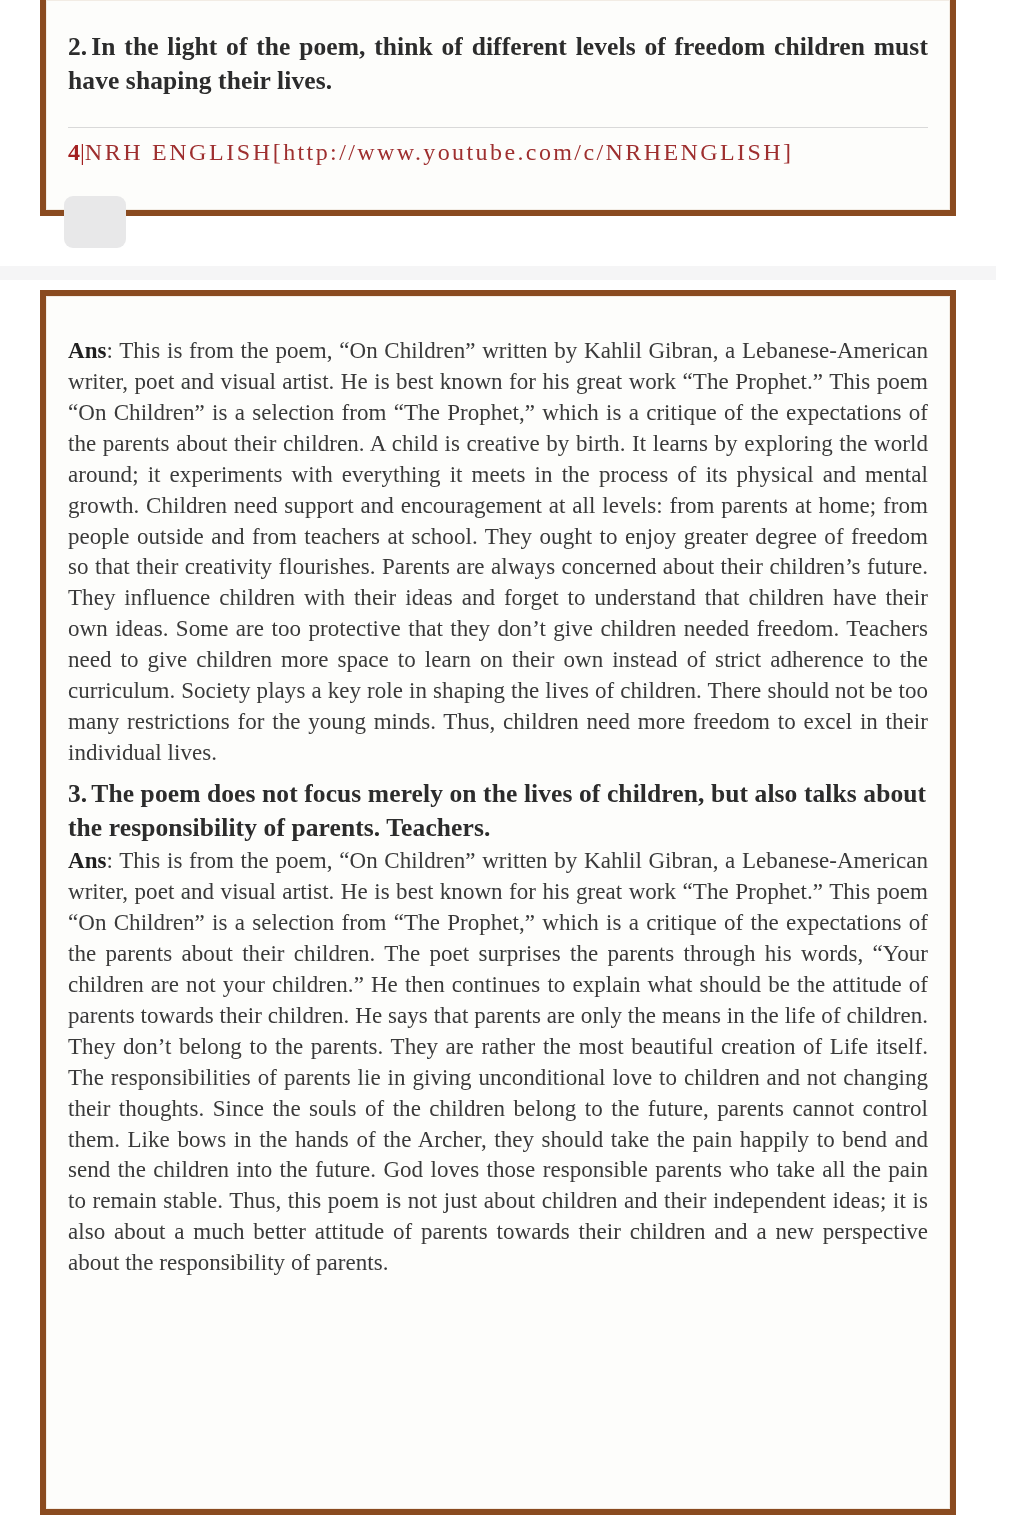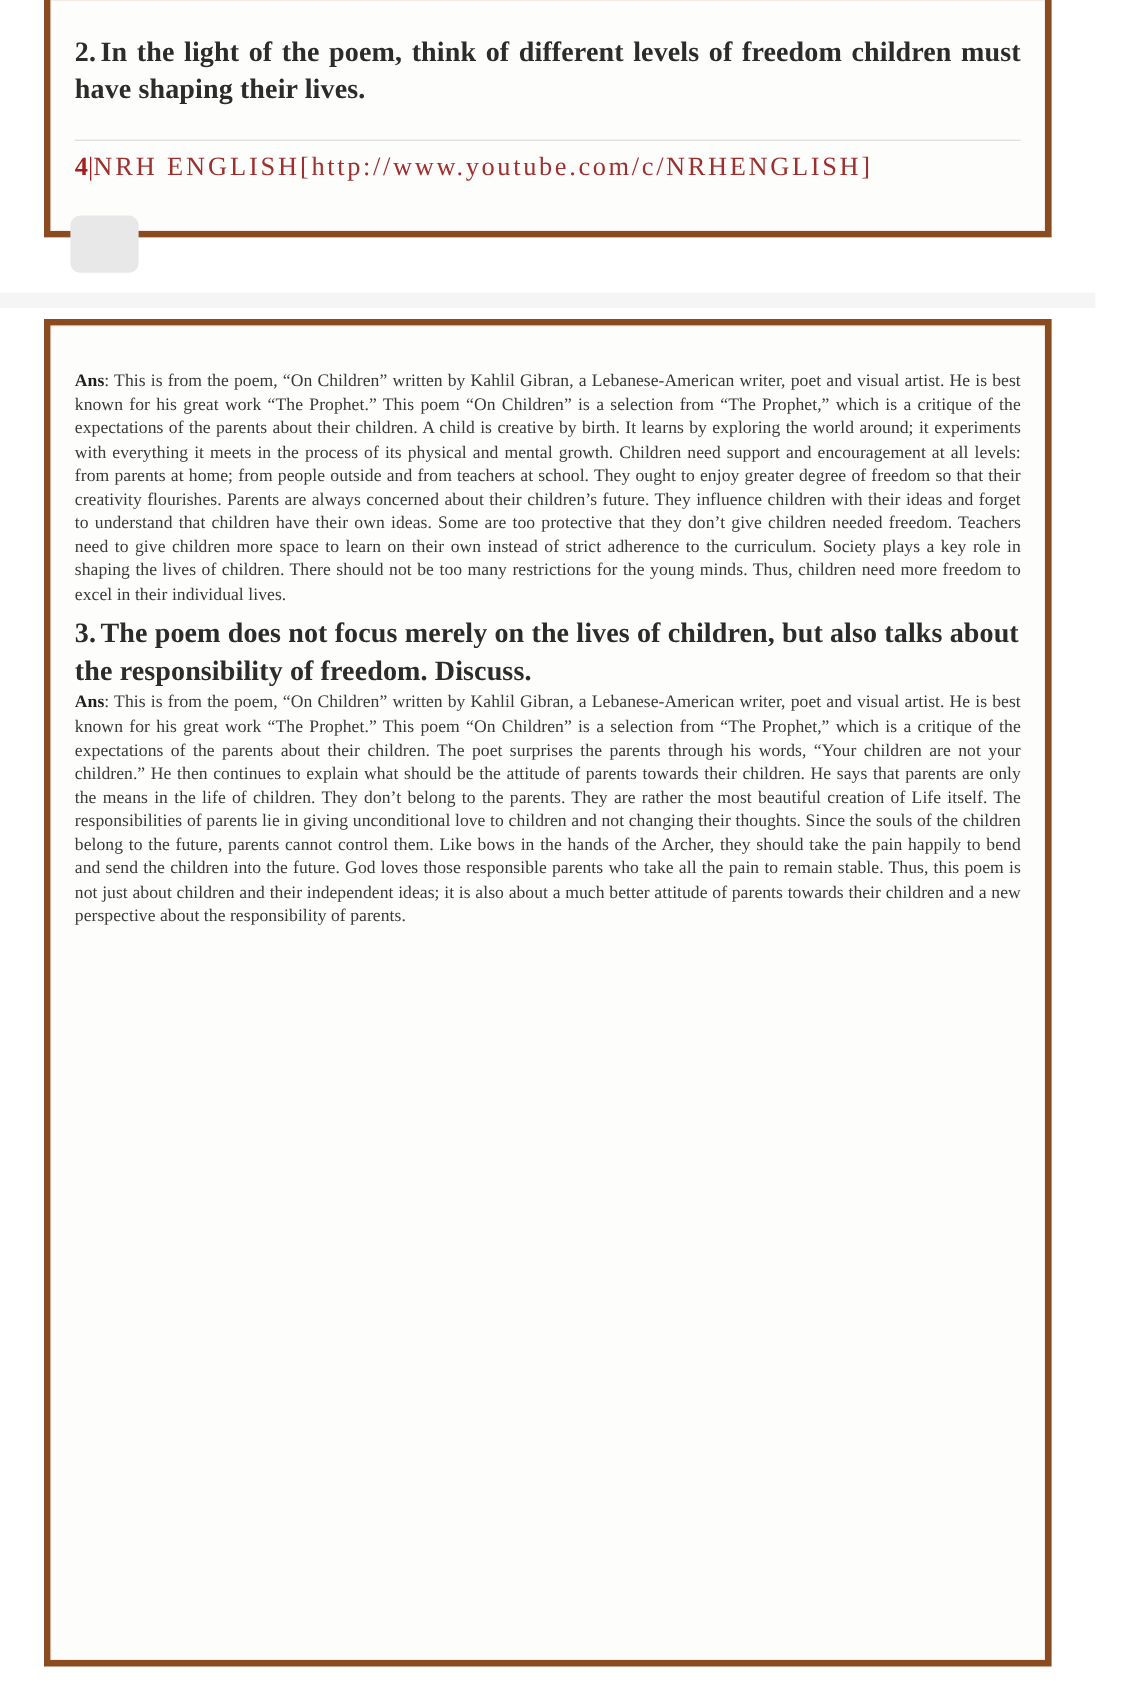--- a/index.html
+++ b/index.html
@@ -105,21 +105,21 @@
     text-align: left;
     margin-top: 8px;
     margin-bottom: 2px;
   }
   .q-heading .q-num {
     margin-right: 4px;
   }
 
   .body-para {
     font-family: "Liberation Serif", "DejaVu Serif", serif;
-    font-size: 16px;
+    font-size: 23px;
     line-height: 1.345;
     color: #3a3a3a;
     text-align: justify;
     text-justify: inter-word;
     margin: 0;
     letter-spacing: 0.05px;
   }
   .body-para .ans-label {
     font-weight: bold;
     color: #1f1f1f;
@@ -177,20 +177,20 @@
     <div class="corner-artifact"></div>
   </div>
 
   <div class="page-gap"></div>
 
   <div class="doc-card card-2">
     <div class="doc-card-inner">
 
       <p class="body-para"><span class="ans-label">Ans</span><span>: </span><span>This is from the poem, “On Children” written by Kahlil Gibran, a Lebanese-American writer, poet and visual artist. He is best known for his great work “The Prophet.” This poem “On Children” is a selection from “The Prophet,” which is a critique of the expectations of the parents about their children. A child is creative by birth. It learns by exploring the world around; it experiments with everything it meets in the process of its physical and mental growth. Children need support and encouragement at all levels: from parents at home; from people outside and from teachers at school. They ought to enjoy greater degree of freedom so that their creativity flourishes. Parents are always concerned about their children’s future. They influence children with their ideas and forget to understand that children have their own ideas. Some are too protective that they don’t give children needed freedom. Teachers need to give children more space to learn on their own instead of strict adherence to the curriculum. Society plays a key role in shaping the lives of children. There should not be too many restrictions for the young minds. Thus, children need more freedom to excel in their individual lives.</span></p>
 
-      <p class="q-heading q3"><span class="q-num">3.</span><span>The poem does not focus merely on the lives of children, but also talks about the responsibility of freedom. Discuss.</span></p>
+      <p class="q-heading q3"><span class="q-num">3.</span><span>The poem does not focus merely on the lives of children, but also talks about the responsibility of parents. Teachers.</span></p>
 
       <p class="body-para"><span class="ans-label">Ans</span><span>: </span><span>This is from the poem, “On Children” written by Kahlil Gibran, a Lebanese-American writer, poet and visual artist. He is best known for his great work “The Prophet.” This poem “On Children” is a selection from “The Prophet,” which is a critique of the expectations of the parents about their children. The poet surprises the parents through his words, “Your children are not your children.” He then continues to explain what should be the attitude of parents towards their children. He says that parents are only the means in the life of children. They don’t belong to the parents. They are rather the most beautiful creation of Life itself. The responsibilities of parents lie in giving unconditional love to children and not changing their thoughts. Since the souls of the children belong to the future, parents cannot control them. Like bows in the hands of the Archer, they should take the pain happily to bend and send the children into the future. God loves those responsible parents who take all the pain to remain stable. Thus, this poem is not just about children and their independent ideas; it is also about a much better attitude of parents towards their children and a new perspective about the responsibility of parents.</span></p>
 
     </div>
   </div>
 
 </div>
 
 </body></html>

